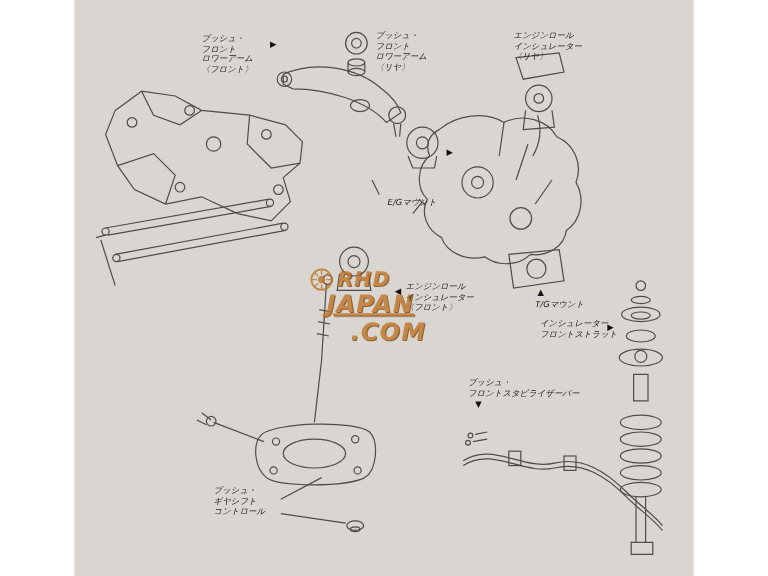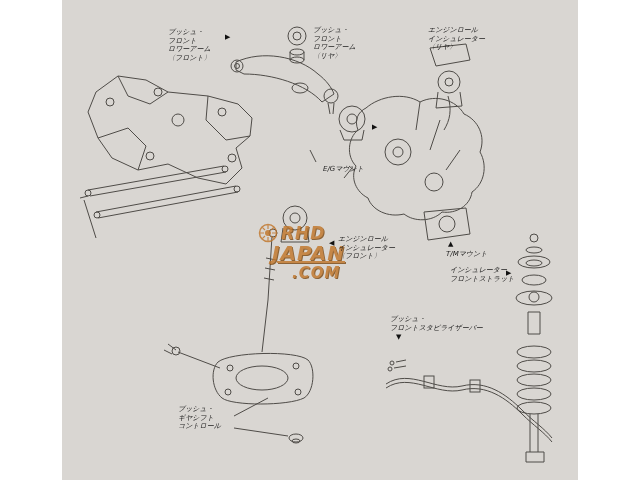--- a/index.html
+++ b/index.html
@@ -9,21 +9,21 @@
   #lineart{position:absolute;left:0;top:0;color:var(--line,#4f4c48);}
   .label{position:absolute;font-size:7px;line-height:8.5px;color:var(--label-text,#1a1a1a);
          white-space:pre-line;letter-spacing:0;font-style:italic;}
   .arrow{position:absolute;font-size:7px;color:#111;line-height:7px;}
   #watermark{position:absolute;left:258px;top:208px;width:120px;opacity:.82;
              color:var(--watermark-orange,#c1762a);font-weight:bold;font-style:italic;margin-top:15px;}
   #watermark .row1{display:flex;align-items:center;gap:3px;}
   #watermark .rhd{font-size:17px;letter-spacing:1px;text-shadow:1px 1px 0 var(--watermark-outline,#7d4a14);}
   #watermark .japan{font-size:20px;letter-spacing:1px;margin-left:14px;margin-top:-2px;
                     text-shadow:1px 1px 0 var(--watermark-outline,#7d4a14);text-decoration:underline;}
-  #watermark .com{font-size:15px;letter-spacing:1px;margin-left:34px;margin-top:-1px;
+  #watermark .com{font-size:20px;letter-spacing:1px;margin-left:34px;margin-top:-1px;
                   text-shadow:1px 1px 0 var(--watermark-outline,#7d4a14);}
 </style>
 </head>
 <body>
 
 <div id="stage">
   <div id="canvas"></div>
 
   <svg id="lineart" width="640" height="480">
     <g fill="none" stroke="currentColor" stroke-width="1">
@@ -158,21 +158,21 @@
 〈リヤ〉</div>
 
   <div class="label" style="left:323px;top:142px;margin-top:23px;">E/Gマウント</div>
   <span class="arrow" style="left:372px;top:124px;">▶</span>
 
   <div class="label" style="left:338px;top:235px;">エンジンロール
 インシュレーター
 〈フロント〉</div>
   <span class="arrow" style="left:329px;top:240px;">◀</span>
 
-  <div class="label" style="left:446px;top:250px;">T/Mマウント</div>
+  <div class="label" style="left:446px;top:250px;">T/Gマウント</div>
   <span class="arrow" style="left:448px;top:241px;">▲</span>
 
   <div class="label" style="left:450px;top:266px;">インシュレーター
 フロントストラット</div>
   <span class="arrow" style="left:506px;top:270px;">▶</span>
 
   <div class="label" style="left:390px;top:315px;">ブッシュ・
 フロントスタビライザーバー</div>
   <span class="arrow" style="left:396px;top:334px;">▼</span>
 

